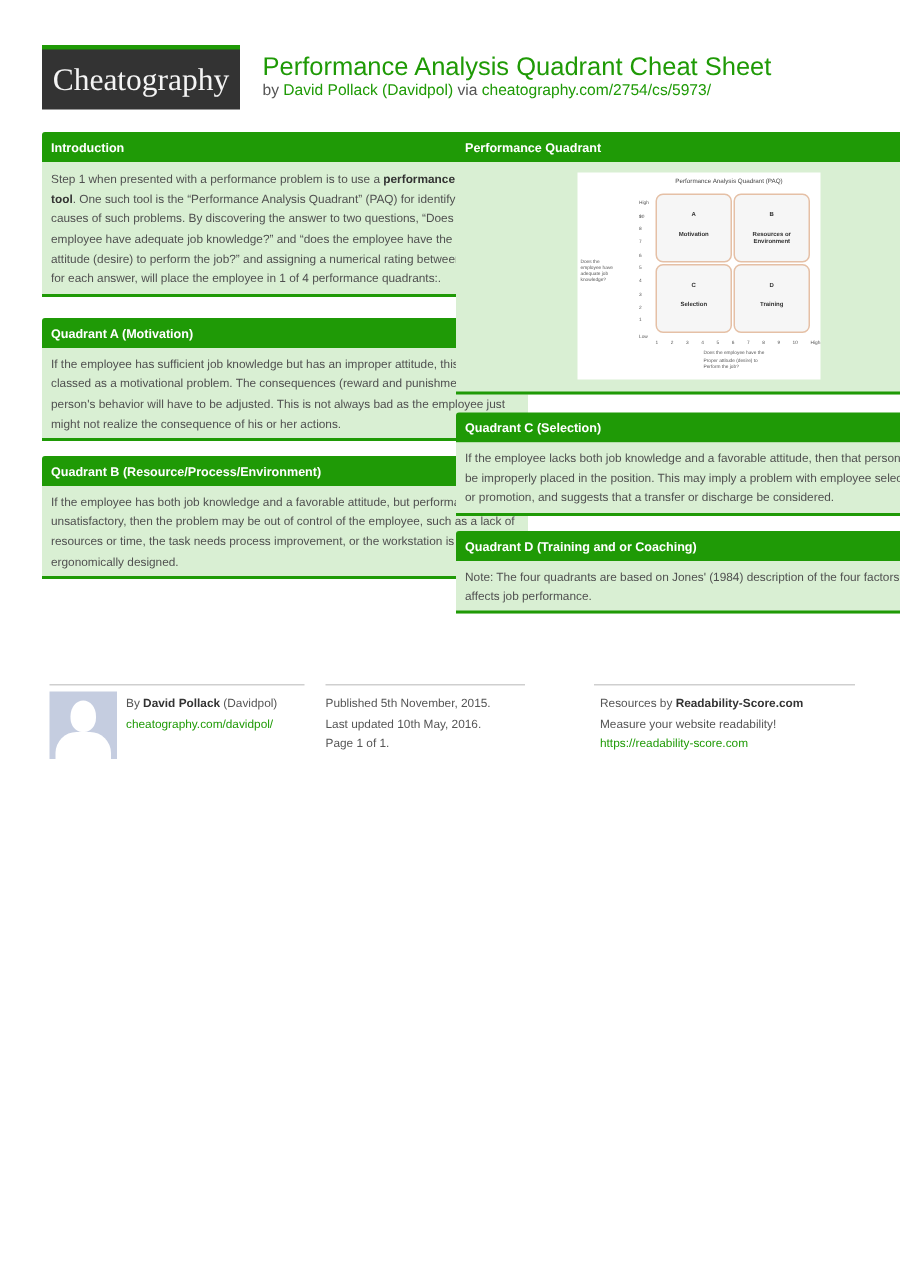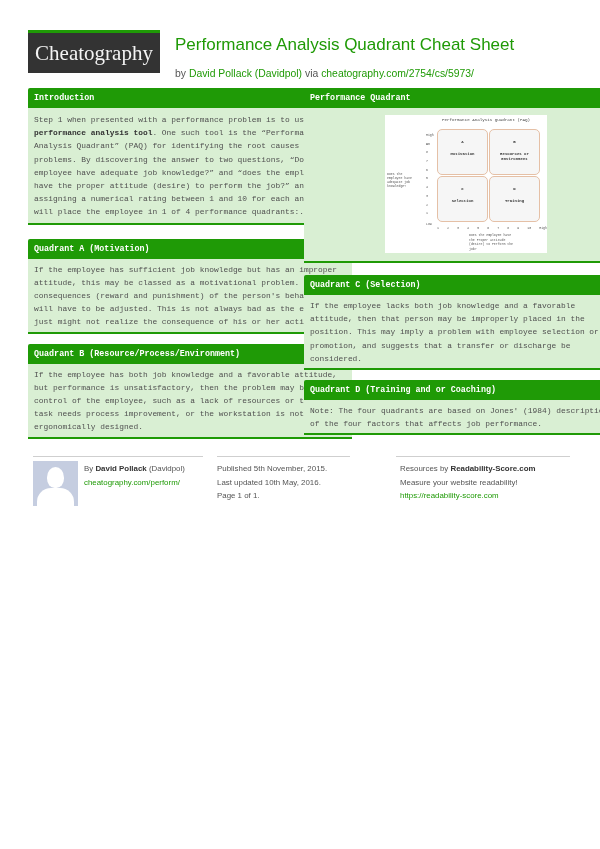--- a/index.html
+++ b/index.html
@@ -8,24 +8,24 @@
 
     .logo {
       position: absolute; left: 28px; top: 30px; width: 132px; height: 43px;
       background: #333333; border-top: 3px solid #1f9a06;
       display: flex; align-items: center; justify-content: center;
     }
     .logo span { font-family: "Liberation Serif", serif; color: #f4f4f4; font-size: 21px; }
 
     .title-block { position: absolute; left: 175px; top: 37px; }
     .title { color: #1f9a06; font-size: 17px; line-height: 16px; }
-    .byline { font-size: 10.4px; color: #555; line-height: 14px; margin-top: 14px; }
+    .byline { font-size: 10.4px; color: #555; line-height: 14px; margin-top: 1px; }
     .byline a { color: #1f9a06; text-decoration: none; }
 
-    .col { position: absolute; top: 88px; width: 324px; font-family: Liberation Mono, monospace; }
+    .col { position: absolute; top: 88px; width: 324px; }
     .col-left { left: 28px; }
     .col-right { left: 304px; }
 
     .section { margin-bottom: 10px; }
     .sec-head {
       background: #1f9a06; color: #ffffff; font-weight: bold;
       font-size: 8.4px; padding: 0 6px; height: 20px; line-height: 20px;
       border-radius: 2px 2px 0 0;
     }
     .sec-body { background: #d9efd3; }
@@ -189,21 +189,21 @@
 <div class="footer-line fl2"></div>
 <div class="footer-line fl3"></div>
 
 <div class="avatar">
   <div class="head"></div>
   <div class="shoulders"></div>
 </div>
 
 <div class="fcol f1">
   <div><span>By </span><b>David Pollack</b><span> (Davidpol)</span></div>
-  <div><a>cheatography.com/perform/</a></div>
+  <div><a>cheatography.com/davidpol/</a></div>
 </div>
 
 <div class="fcol f2">
   <div>Published 5th November, 2015.</div>
   <div>Last updated 10th May, 2016.</div>
   <div>Page 1 of 1.</div>
 </div>
 
 <div class="fcol f3">
   <div><span>Resources by </span><b>Readability-Score.com</b></div>

